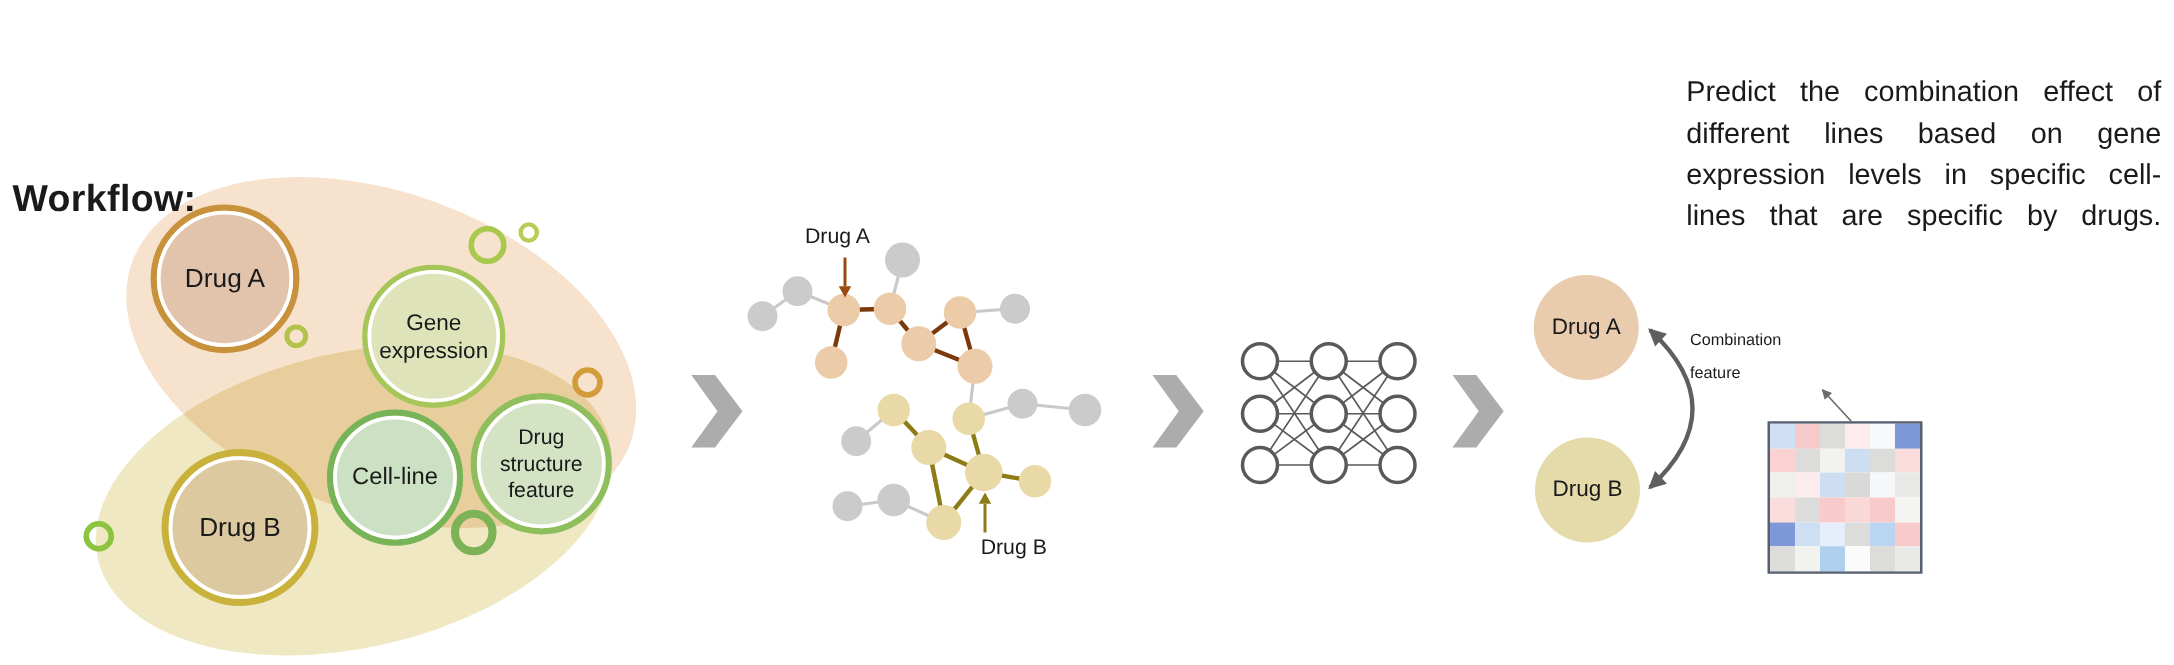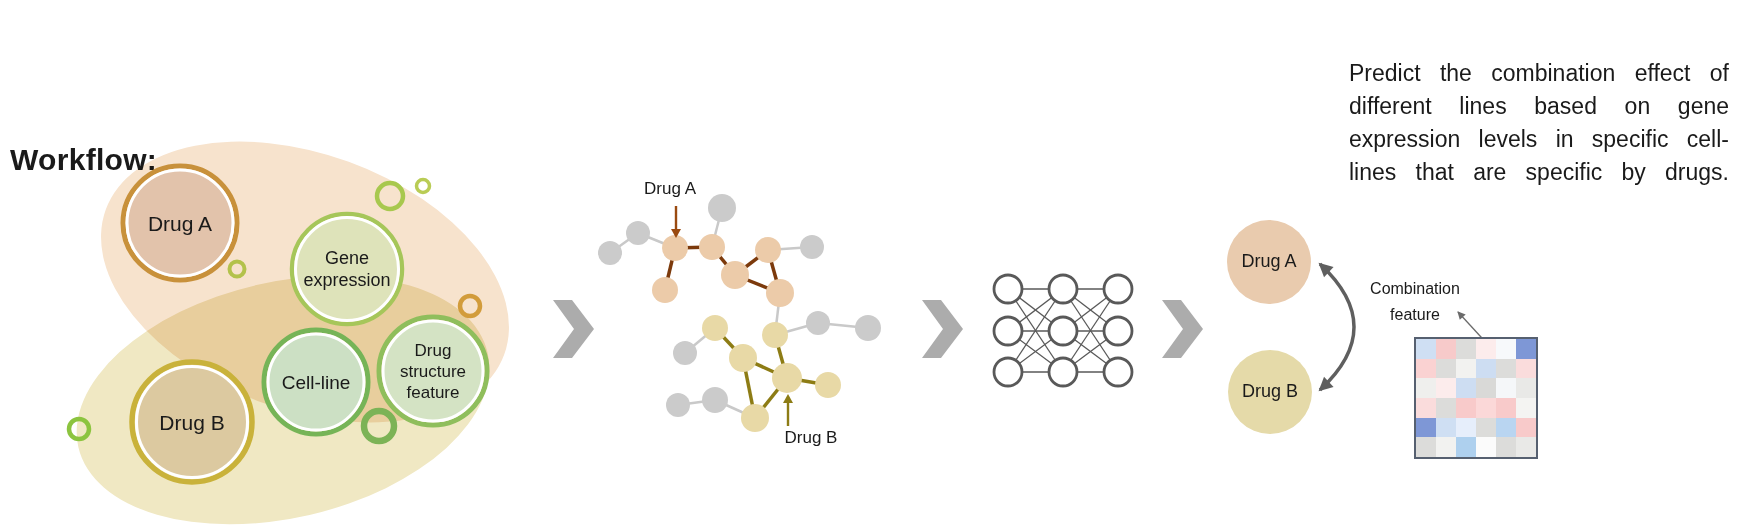--- a/index.html
+++ b/index.html
@@ -10,21 +10,21 @@
   .workflow-title{left:10px;top:112px;font-size:30px;font-weight:700;letter-spacing:.3px;margin-top:31px;}
   .description{left:1349px;top:57px;width:380px;font-size:23px;line-height:33px;font-weight:400;}
   .description .dline{text-align:justify;text-align-last:justify;white-space:normal;}
   .nn-title{left:980px;top:205px;width:166px;text-align:center;font-size:19px;line-height:24px;}
   .mol-label{width:64px;text-align:center;font-size:17px;}
   #mol-label-a{left:638px;top:179px;}
   #mol-label-b{left:779px;top:428px;}
   .out-label{width:90px;text-align:center;font-size:18px;}
   #out-label-a{left:1224px;top:251px;}
   #out-label-b{left:1225px;top:381px;}
-  .combo-label{left:1352px;top:276px;width:126px;text-align:center;font-size:16px;line-height:26px;}
+  .combo-label{left:1352px;top:259px;width:126px;font-size:13px;line-height:26px;}
   .heatmap{left:1414px;top:337px;width:124px;height:122px;border:2px solid #566070;
            box-sizing:border-box;display:grid;grid-template-columns:repeat(6,1fr);
            grid-template-rows:repeat(6,1fr);background:#fff;}
 </style>
 </head>
 <body>
 
 <div class="canvas">
 
   <div class="abs workflow-title">Workflow:</div>

